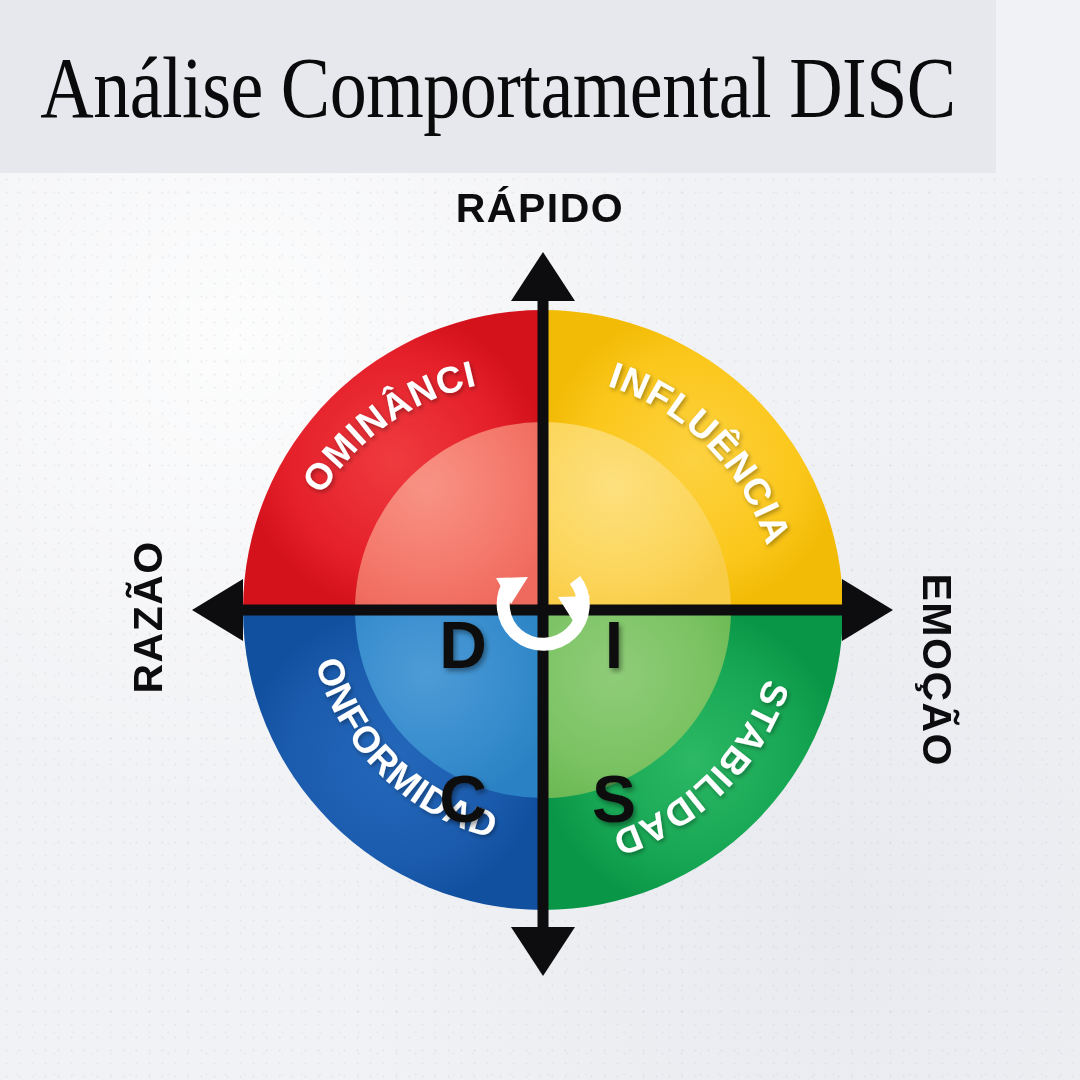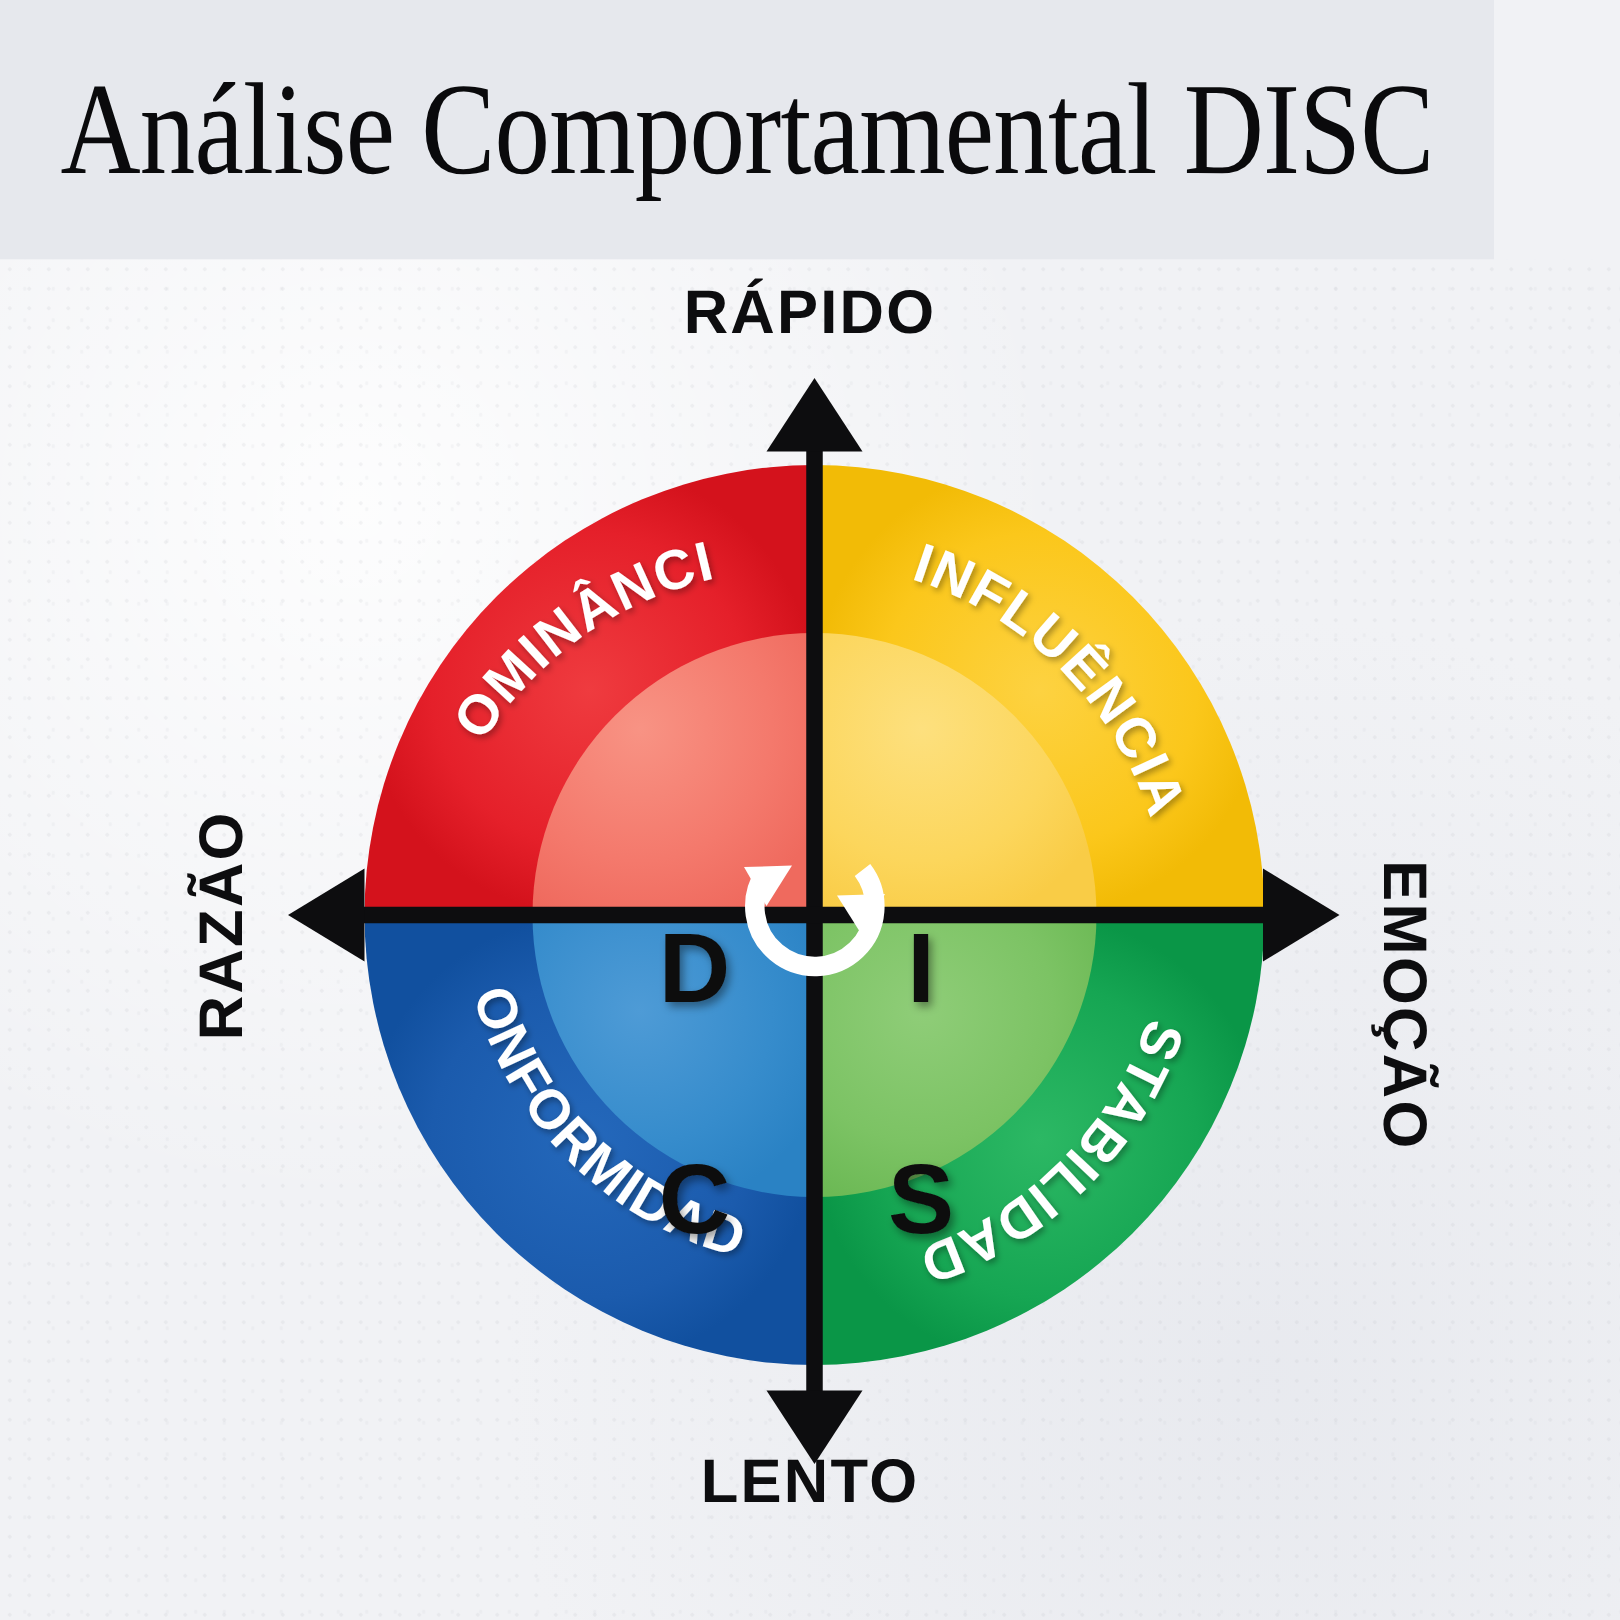--- a/index.html
+++ b/index.html
@@ -204,21 +204,20 @@
       <polygon points="543,79 575,128 511,128" fill="#0d0d0f"></polygon>
       <polygon points="543,803 575,754 511,754" fill="#0d0d0f"></polygon>
 
       <line x1="214" y1="437" x2="872" y2="437" stroke="#0d0d0f" stroke-width="11"></line>
       <polygon points="192,437 243,406 243,468" fill="#0d0d0f"></polygon>
       <polygon points="893,437 842,406 842,468" fill="#0d0d0f"></polygon>
     </svg>
   </div>
 
   <div class="axis-label" id="label-fast">RÁPIDO</div>
-  <div class="axis-label" id="label-slow">LENTO</div>
   <div class="axis-label" id="label-reason">RAZÃO</div>
   <div class="axis-label" id="label-emotion">EMOÇÃO</div>
 
   <div id="cycle-icon">
     <svg viewBox="0 0 122 108" width="122" height="108">
       <g fill="none" stroke="#ffffff" stroke-width="13" stroke-linecap="butt">
 
         <path d="M 93 30 A 40 40 0 1 1 28 32"></path>
       </g>
 

